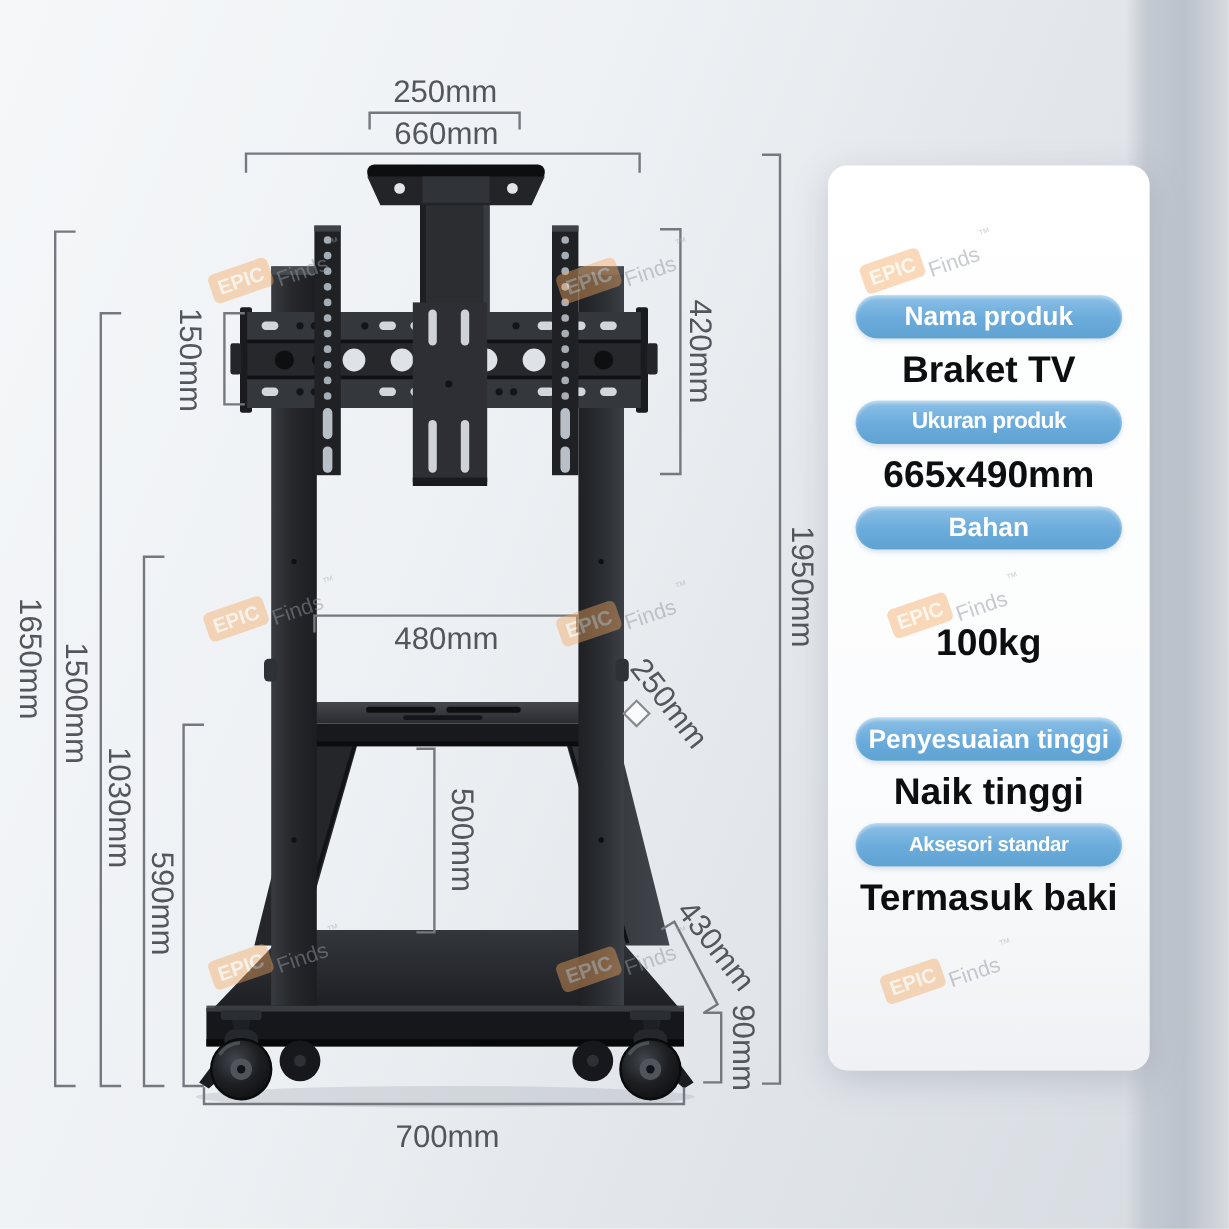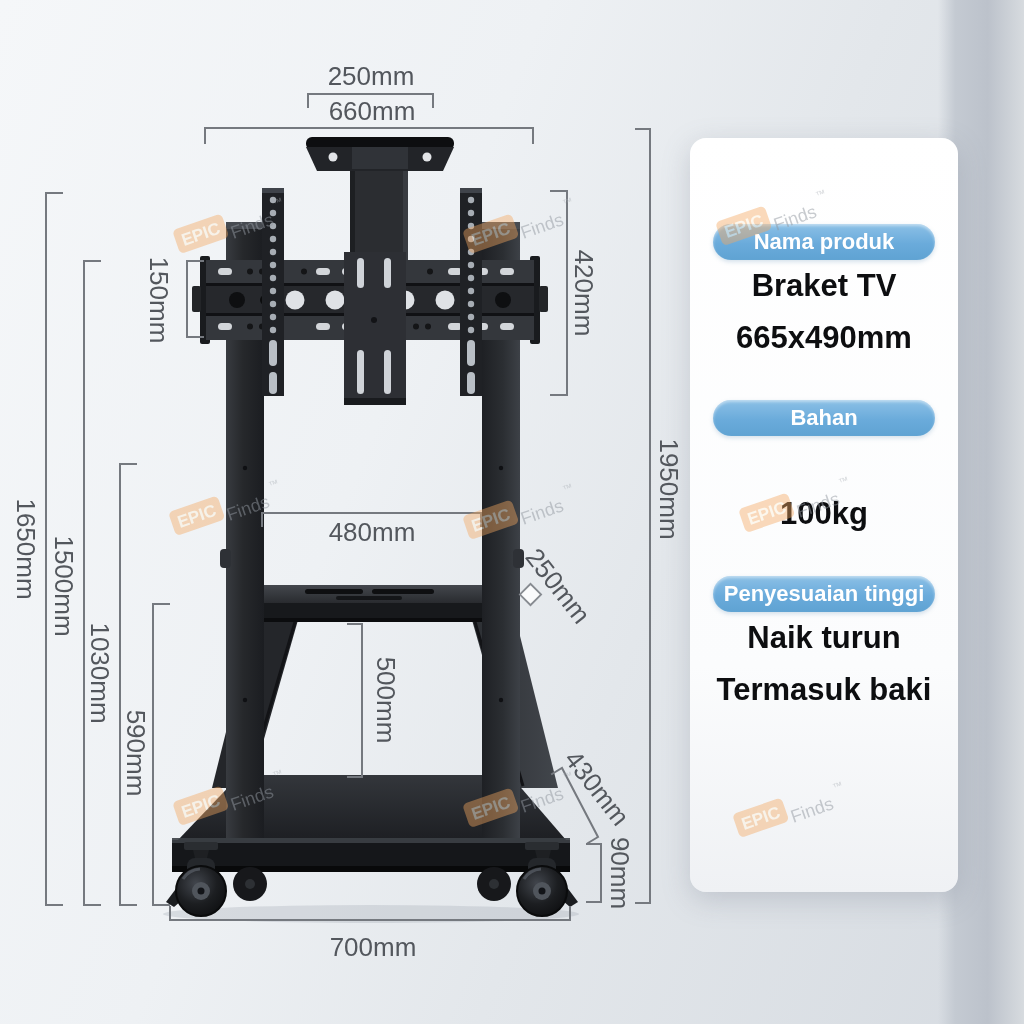--- a/index.html
+++ b/index.html
@@ -3,21 +3,21 @@
 <meta charset="utf-8">
 <style>
   html,body{margin:0;padding:0;}
   body{width:1024px;height:1024px;overflow:hidden;font-family:"Liberation Sans",sans-serif;}
   .stage{position:relative;width:1024px;height:1024px;
     background:linear-gradient(112deg,#f5f7f9 0%,#eef1f4 38%,#e3e7eb 62%,#d6dbe1 100%);}
   .bg-band{position:absolute;top:0;left:938px;width:86px;height:1024px;
     background:linear-gradient(90deg,rgba(190,196,204,0) 0%,#c4cad2 20%,#bcc2cb 58%,#d7dbdf 100%);}
   .spec-card{position:absolute;left:690px;top:138px;width:268px;height:754px;border-radius:16px;
     background:linear-gradient(180deg,#ffffff 0%,#fbfcfd 70%,#eff1f4 100%);
-    box-shadow:0 8px 28px rgba(110,120,135,.28);padding-top:86px;box-sizing:border-box;z-index:1;}
+    box-shadow:0 8px 28px rgba(110,120,135,.28);padding-top:108px;box-sizing:border-box;z-index:1;}
   .spec-item{height:88px;display:flex;flex-direction:column;align-items:center;}
   .pill{width:222px;height:36px;border-radius:18px;display:flex;align-items:center;justify-content:center;
     background:linear-gradient(180deg,#8cc0e6 0%,#6aabdb 55%,#5fa3d3 100%);
     box-shadow:inset 0 2px 3px rgba(255,255,255,.45), 0 2px 4px rgba(90,140,180,.25);
     color:#ffffff;font-weight:bold;font-size:22px;white-space:nowrap;}
   .spec-item:nth-child(2) .pill{font-size:19px;letter-spacing:-0.5px;}
   .spec-item:nth-child(6) .pill{font-size:17px;letter-spacing:-0.3px;}
   .value{margin-top:8px;font-size:31px;font-weight:bold;color:#0d0e10;white-space:nowrap;}
   svg.diagram{position:absolute;left:0;top:0;z-index:2;pointer-events:none;
     font-family:"Liberation Sans",sans-serif;}
@@ -29,33 +29,35 @@
 
 <div class="stage">
   <div class="bg-band"></div>
 
   <div class="spec-card">
     <div class="spec-item">
       <div class="pill">Nama produk</div>
       <div class="value">Braket TV</div>
     </div>
     <div class="spec-item">
+      <div class="pill">Ukuran produk</div>
       <div class="value">665x490mm</div>
     </div>
     <div class="spec-item">
       <div class="pill">Bahan</div>
     </div>
     <div class="spec-item">
       <div class="value">100kg</div>
     </div>
     <div class="spec-item">
       <div class="pill">Penyesuaian tinggi</div>
-      <div class="value">Naik turun</div>
-    </div>
-    <div class="spec-item">
+      <div class="value">Naik tinggi</div>
+    </div>
+    <div class="spec-item">
+      <div class="pill">Aksesori standar</div>
       <div class="value">Termasuk baki</div>
     </div>
   </div>
 
   <svg class="diagram" width="1024" height="1024" viewBox="0 0 1024 1024">
     <defs>
       <linearGradient id="gUpL" x1="0" y1="0" x2="1" y2="0">
         <stop offset="0" stop-color="#383b40"></stop>
           <stop offset="0.45" stop-color="#26282b"></stop>
           <stop offset="1" stop-color="#1b1d21"></stop>

